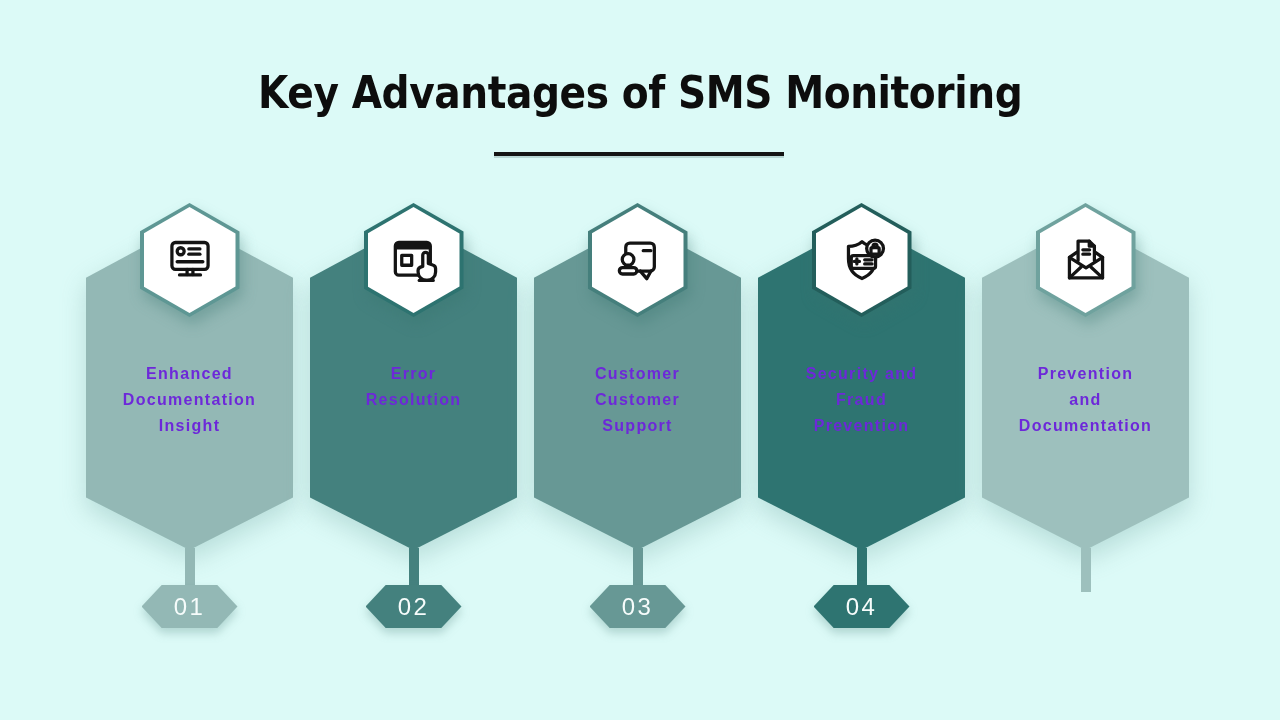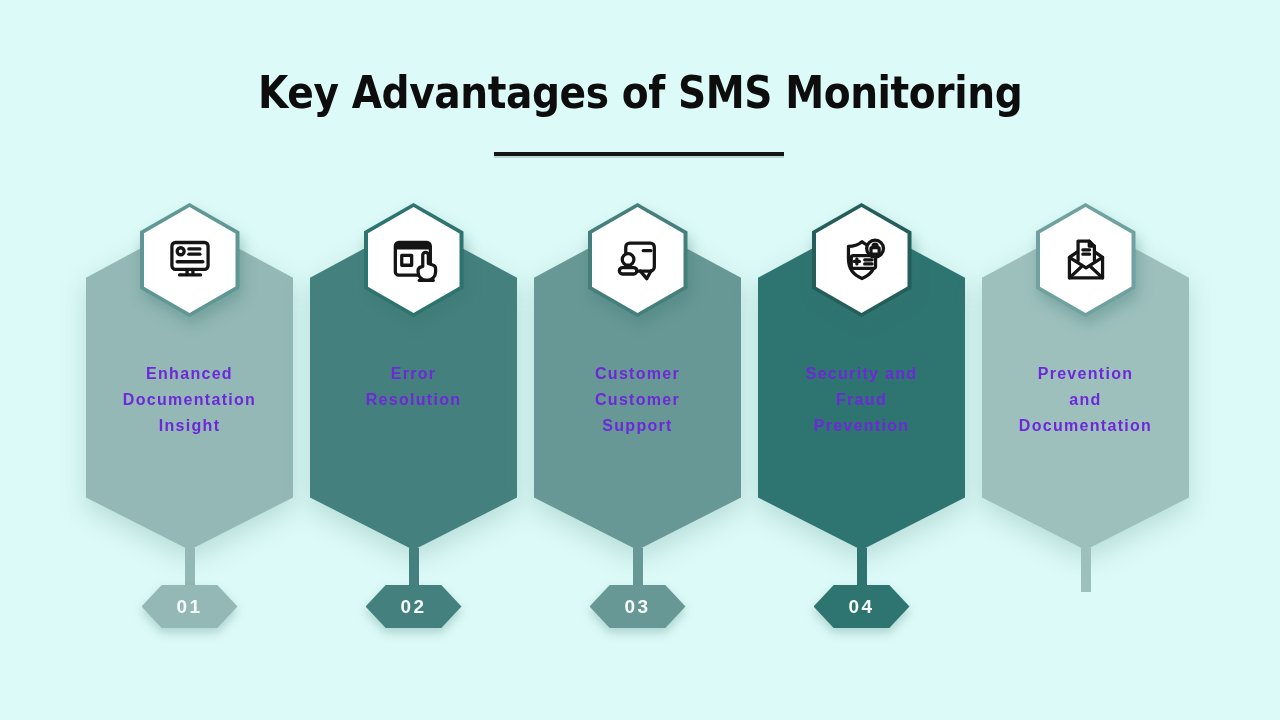--- a/index.html
+++ b/index.html
@@ -31,21 +31,21 @@
     position:absolute;top:158px;left:8px;right:8px;z-index:3;text-align:center;
     color:#6d28d9;font-size:16px;font-weight:700;letter-spacing:1.3px;line-height:26px;
   }
   .label span{display:block;}
   .stem{position:absolute;top:345px;left:50%;transform:translateX(-50%);width:10px;height:44px;background:var(--fill);}
   .badge-wrap{position:absolute;top:382px;left:50%;transform:translateX(-50%);width:96px;height:43px;filter:drop-shadow(0 5px 5px rgba(70,125,120,.3));}
   .badge{
     width:100%;height:100%;background:var(--fill);
     clip-path:polygon(21% 0%,79% 0%,100% 50%,79% 100%,21% 100%,0% 50%);
     display:flex;align-items:center;justify-content:center;
-    color:#f6fcfb;font-size:19px;font-weight:700;letter-spacing:2.5px;
+    color:#f6fcfb;font-size:24px;font-weight:400;letter-spacing:2.5px;
   }
   .ic{stroke:#141414;stroke-width:2.8;fill:none;stroke-linecap:round;stroke-linejoin:round;}
   .ic .f{fill:#141414;stroke:none;}
   .ic .w{fill:#ffffff;}
 </style>
 </head>
 <body style="background: rgb(220, 250, 247);">
 
 <div class="title-wrap">
   <h1 class="title">Key Advantages of SMS Monitoring</h1>

